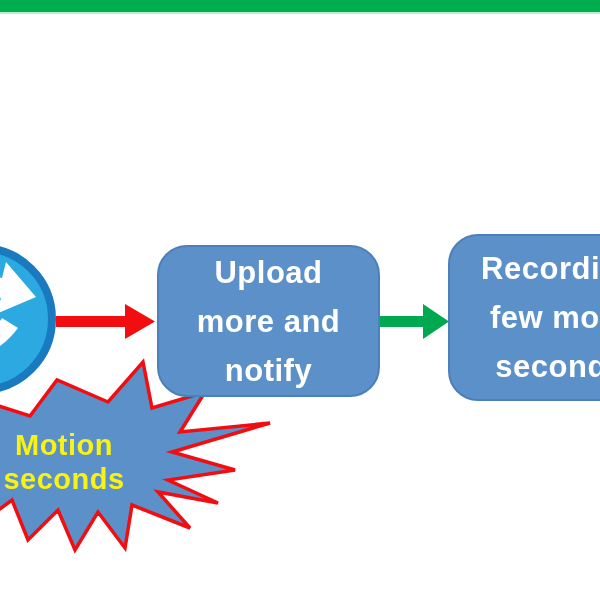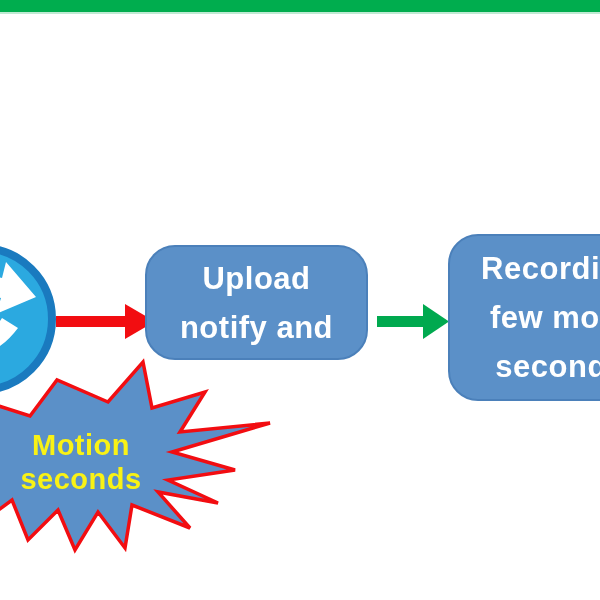--- a/index.html
+++ b/index.html
@@ -11,25 +11,25 @@
   #timeline-bar{
     left:0;top:151;width:600px;height:12px;background:#00ad4e;
     box-shadow:0 -2px 0 rgba(0,173,78,.25), 0 2px 0 rgba(0,173,78,.25);
   }
   .flow-box{
     background:#5b90c8;border:2px solid #4b80ba;border-radius:30px;
     display:flex;flex-direction:column;align-items:center;justify-content:center;
     color:#ffffff;font-size:31px;font-weight:600;line-height:49px;text-align:center;
     box-sizing:border-box;letter-spacing:.5px;
   }
-  #upload-box{left:145px;top:245px;width:223px;height:115px;}
+  #upload-box{left:157px;top:245px;width:223px;height:152px;}
   #recording-box{left:448px;top:234px;width:224px;height:167px;}
   #burst-label{
     left:0;top:428px;width:128px;text-align:center;color:#f9f215;
-    font-size:29px;font-weight:bold;line-height:34px;letter-spacing:.5px;margin-left:17px;
+    font-size:29px;font-weight:bold;line-height:34px;letter-spacing:.5px;
   }
   svg{display:block;overflow:visible;}
 </style>
 </head>
 <body>
 
 <div id="canvas">
 
   <div id="timeline-bar" class="abs"></div>
 
@@ -58,21 +58,22 @@
 
   <svg class="abs" style="left:376px;top:299px" width="78" height="44" viewBox="0 0 78 44">
     <g fill="#00a94f">
       <rect x="1" y="17" width="50" height="11"></rect>
       <polygon points="47,5 73,22.5 47,40"></polygon>
     </g>
   </svg>
 
   <div id="upload-box" class="abs flow-box">
     <div>Upload</div>
-    <div>notify and</div>
+    <div>more and</div>
+    <div>notify</div>
   </div>
 
   <div id="recording-box" class="abs flow-box">
     <div>Recording</div>
     <div>few more</div>
     <div>seconds</div>
   </div>
 
 </div>
 

